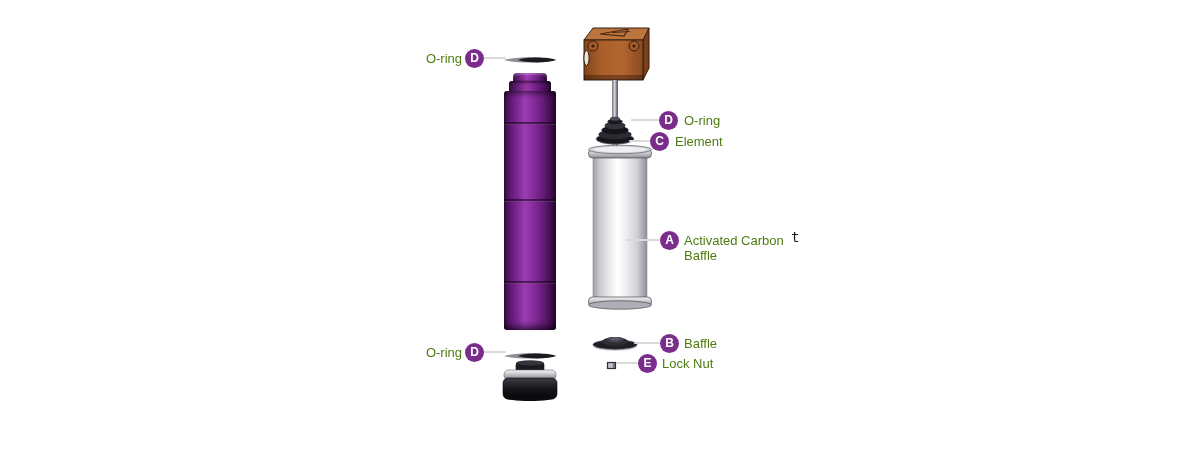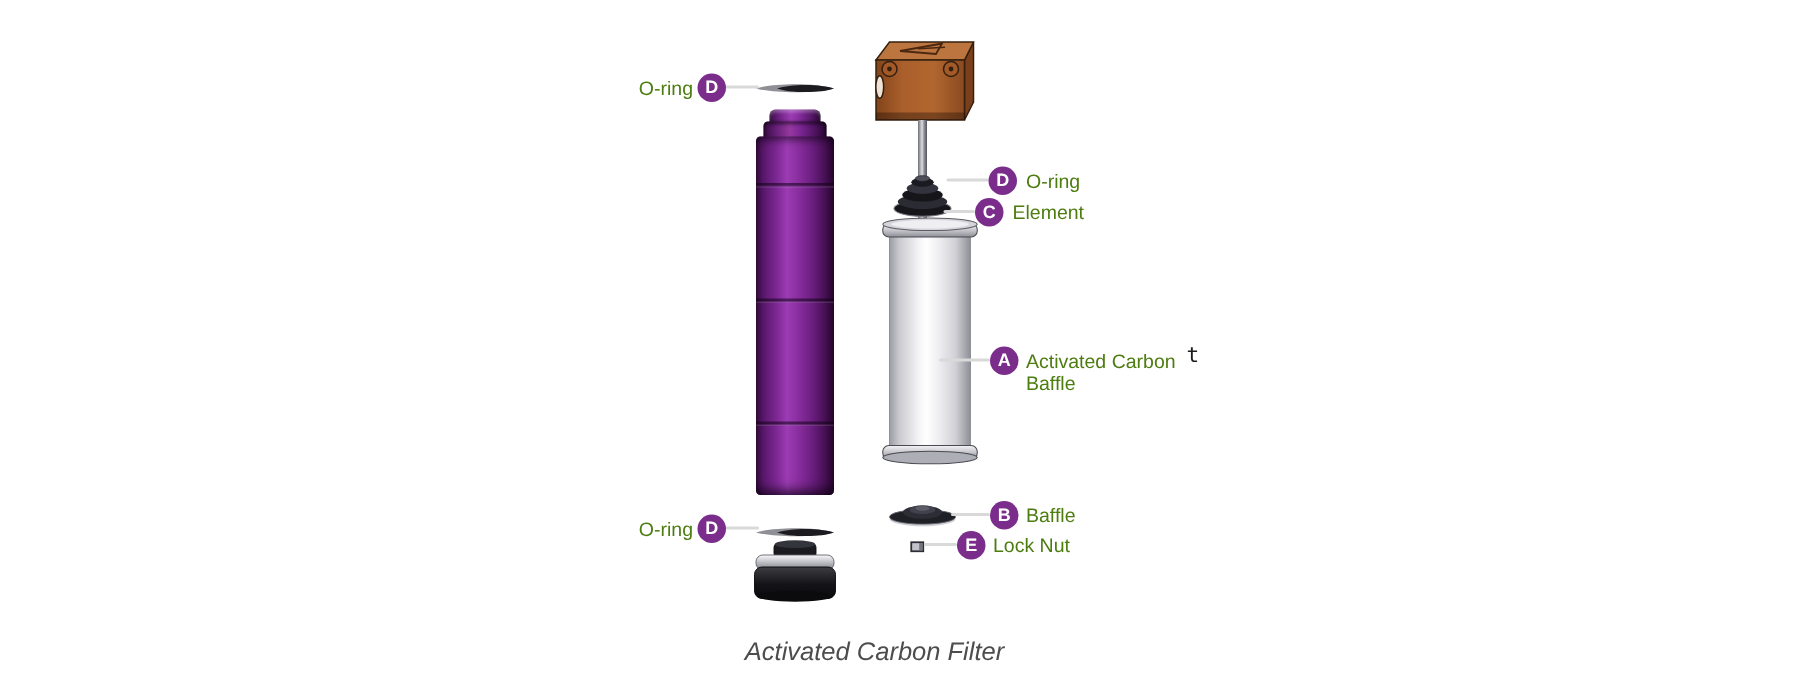--- a/index.html
+++ b/index.html
@@ -246,15 +246,14 @@
   <div class="lbl" style="left:684px; top:336px;">Baffle</div>
 
   <div class="badge" style="left:638px; top:354px;">E</div>
   <div class="lbl" style="left:662px; top:356px;text-align:center;">Lock Nut</div>
 
   <div class="lbl right-align" style="left:405px; top:345px; width:57px;">O-ring</div>
   <div class="badge" style="left:465px; top:343px;">D</div>
 
   <div class="stray-t">t</div>
 
-  <div class="caption">Activated Carbon Filter</div>
 
 </div>
 
 </body></html>

